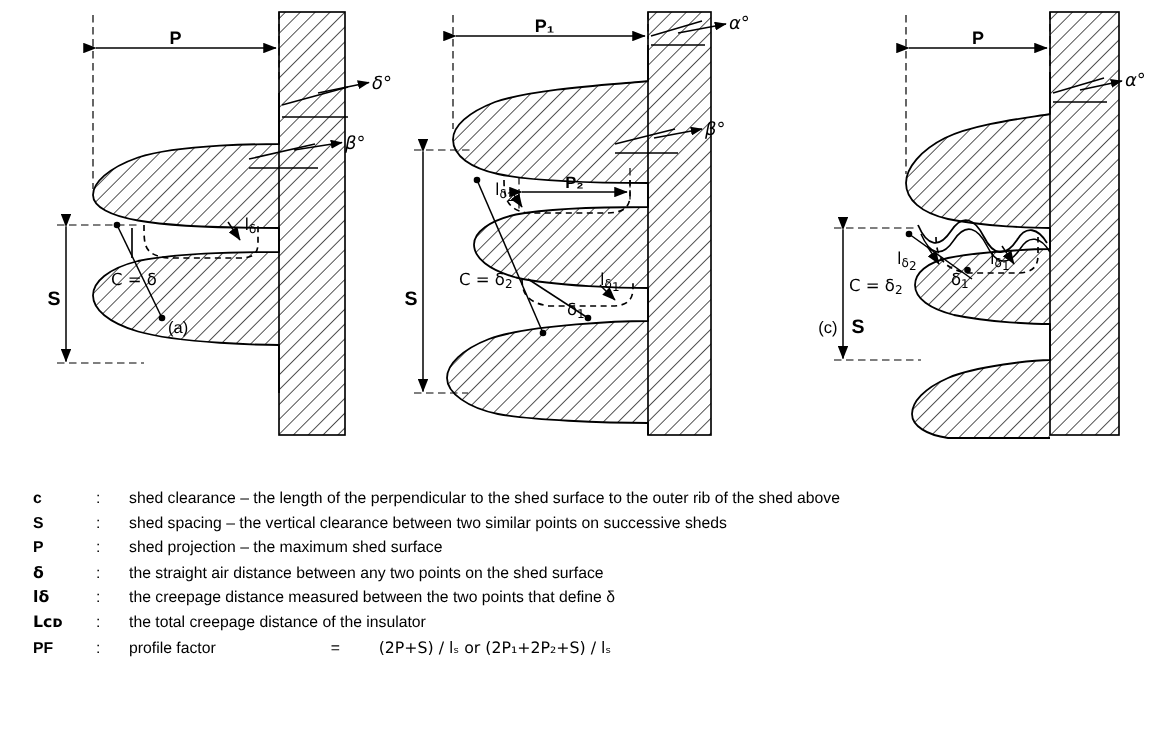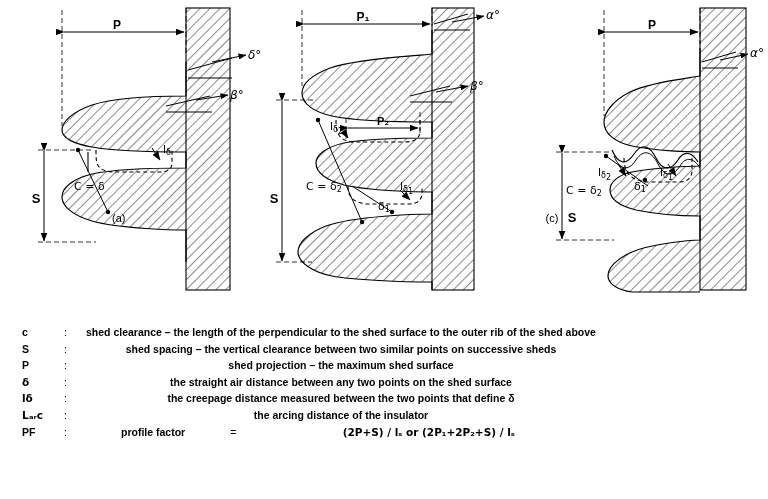--- a/index.html
+++ b/index.html
@@ -45,22 +45,21 @@
   .lg-sym {
     font-weight: bold;
     width: 38px;
     padding-right: 4px !important;
   }
   .lg-colon {
     width: 22px;
     text-align: left;
   }
   .lg-desc {
-    font-weight: bold;
-    text-align: center;
+    font-weight: normal;
   }
   .lg-eqcol {
     padding-right: 10px !important;
   }
   .sym-greek {
     font-family: "DejaVu Sans", sans-serif;
   }
 </style>
 </head>
 <body>
@@ -230,23 +229,23 @@
         <td class="lg-sym sym-greek">δ</td>
         <td class="lg-colon">:</td>
         <td class="lg-desc" colspan="3">the straight air distance between any two points on the shed surface</td>
       </tr>
       <tr>
         <td class="lg-sym sym-greek">lδ</td>
         <td class="lg-colon">:</td>
         <td class="lg-desc" colspan="3">the creepage distance measured between the two points that define δ</td>
       </tr>
       <tr>
-        <td class="lg-sym sym-greek">Lₐᵣᴄ</td>
-        <td class="lg-colon">:</td>
-        <td class="lg-desc" colspan="3">the arcing distance of the insulator</td>
+        <td class="lg-sym sym-greek">Lᴄᴅ</td>
+        <td class="lg-colon">:</td>
+        <td class="lg-desc" colspan="3">the total creepage distance of the insulator</td>
       </tr>
       <tr>
         <td class="lg-sym">PF</td>
         <td class="lg-colon">:</td>
         <td class="lg-desc lg-eqcol">profile factor</td>
         <td class="lg-eqcol">=</td>
         <td class="lg-desc sym-greek">(2P+S) / lₛ or (2P₁+2P₂+S) / lₛ</td>
       </tr>
     </tbody>
   </table>

